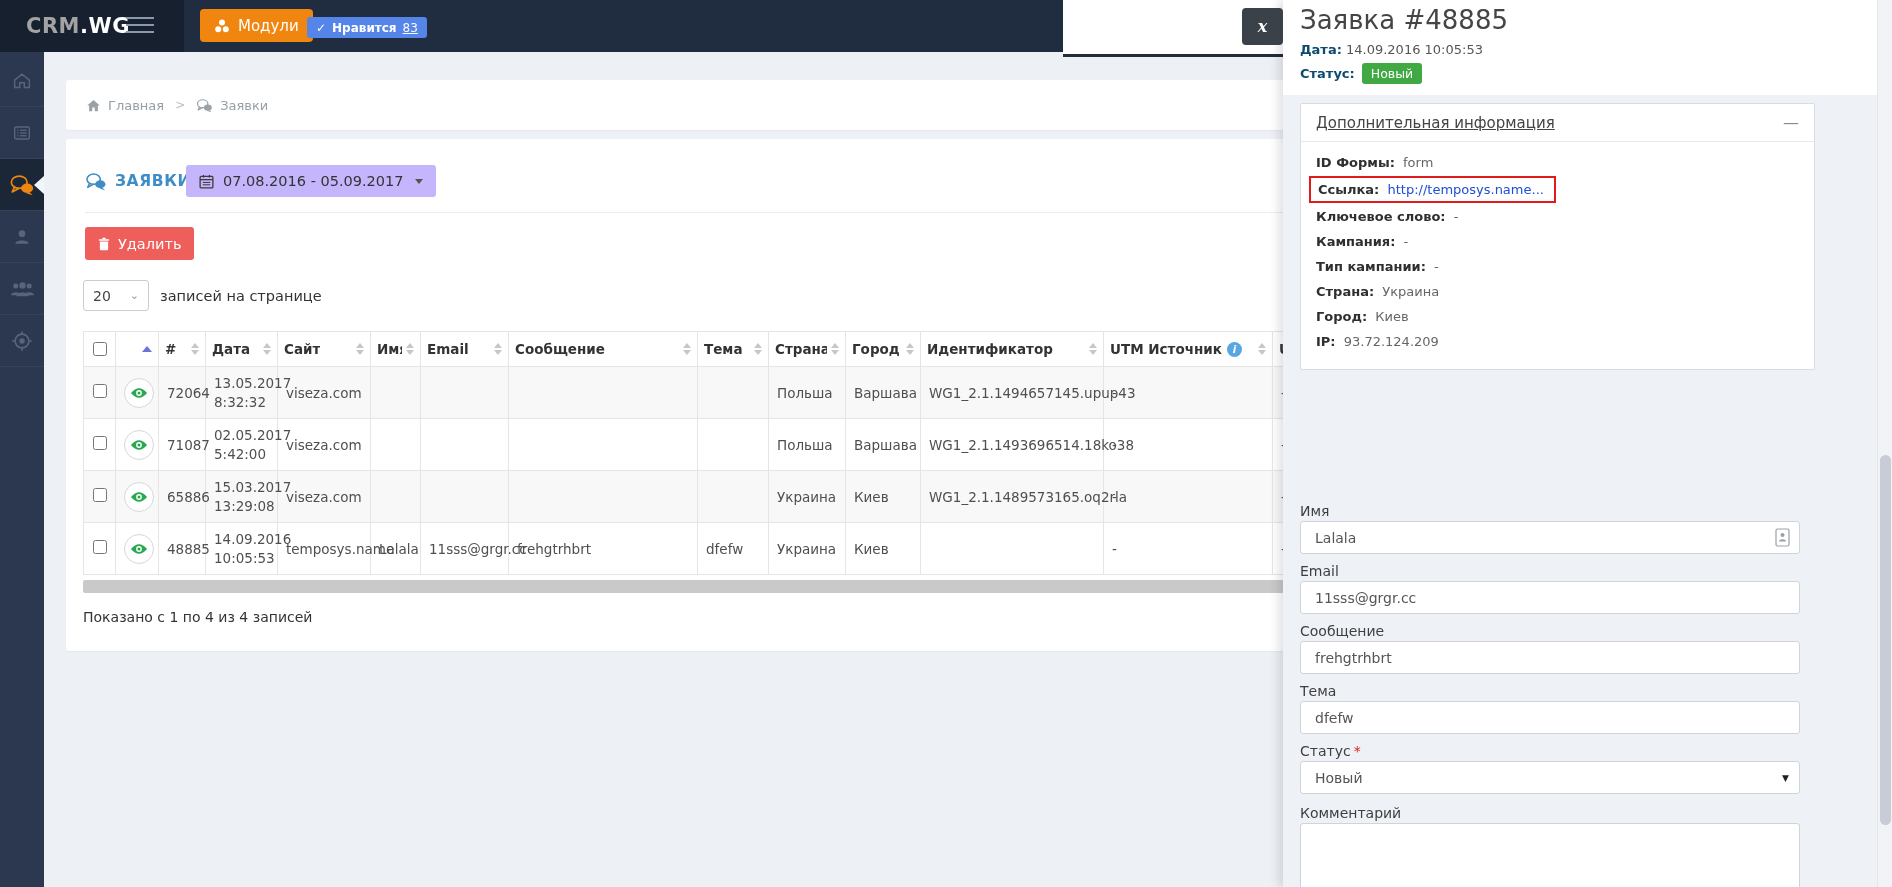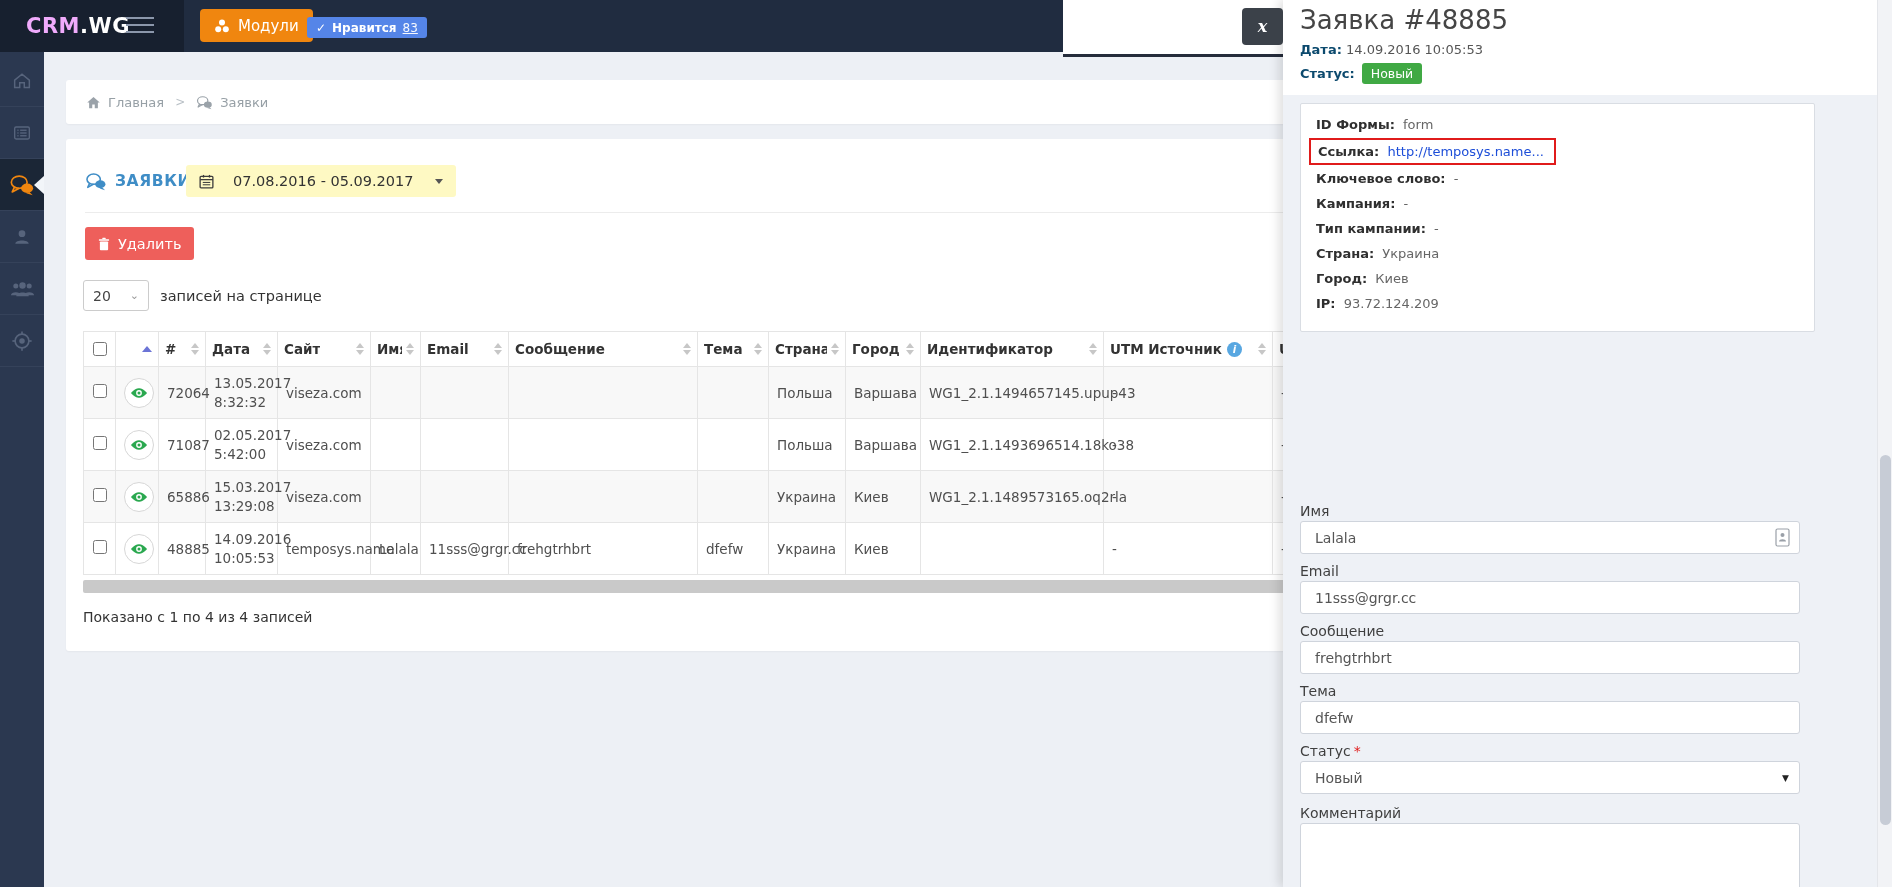--- a/index.html
+++ b/index.html
@@ -4,44 +4,44 @@
 <style>
   * { margin:0; padding:0; box-sizing:border-box; }
   html,body { width:1892px; height:887px; overflow:hidden; }
   body { font-family:"DejaVu Sans", sans-serif; background:#edf0f5; }
   #app { position:relative; width:1892px; height:887px; overflow:hidden; background:#edf0f5; }
 
   
   .navbar { position:absolute; left:0; top:0; width:1063px; height:52px; background:#202c40; }
   .logo-block { position:absolute; left:0; top:0; width:184px; height:52px; background:#17202f; display:flex; align-items:center; padding-left:26px; }
   .logo { font-size:21px; font-weight:bold; letter-spacing:0.5px; }
-  .logo .brand1 { color:#f0abfc; }
+  .logo .brand1 { color:#a3a3a3; }
   .logo .brand2 { color:#ffffff;margin-top:19px; }
   .hamburger { position:absolute; left:126px; top:17px; width:28px; cursor:pointer; }
   .hamburger div { height:2px; background:#8b97ab; margin-bottom:5px; }
   .btn-modules { position:absolute; left:200px; top:9px; height:33px; background:#f0860f; border-radius:4px; color:#fff; font-size:15px; display:flex; align-items:center; gap:8px; padding:0 14px; cursor:pointer; }
   .btn-like { position:absolute; left:307px; top:17px; height:21px; background:#5585e8; border-radius:3px; color:#fff; font-size:12px; font-weight:bold; display:flex; align-items:center; gap:6px; padding:0 9px; cursor:pointer; }
   .btn-like .cnt { font-weight:normal; opacity:0.95;text-decoration:underline; }
   .nav-white-gap { position:absolute; left:1063px; top:0; width:220px; height:57px; background:#ffffff; border-bottom:3px solid #252c3b; }
 
   
   .sidebar { position:absolute; left:0; top:52px; width:44px; bottom:0; background:#2b3850; padding-top:3px; }
   .side-item { height:52px; display:flex; align-items:center; justify-content:center; border-bottom:1px solid #35425a; position:relative; cursor:pointer; }
   .side-item.active { background:#1b2636; }
   .side-item.active::after { content:''; position:absolute; right:0; top:50%; margin-top:-9px; width:0; height:0; border:9px solid transparent; border-right:10px solid #f2f5f9; border-left:none; }
 
   
-  .breadcrumb { position:absolute; left:66px; top:80px; width:1680px; height:44px; background:#fff; border-radius:3px; box-shadow:0 1px 2px rgba(0,0,0,0.04); display:flex; align-items:center; padding-left:20px; gap:7px; color:#97a0a6; font-size:13px; }
+  .breadcrumb { position:absolute; left:66px; top:80px; width:1680px; height:50px; background:#fff; border-radius:3px; box-shadow:0 1px 2px rgba(0,0,0,0.04); display:flex; align-items:center; padding-left:20px; gap:7px; color:#97a0a6; font-size:13px; }
   .breadcrumb .sep { color:#b9c0c6; font-size:12px; margin:0 4px; }
   .breadcrumb a { color:#97a0a6; text-decoration:none; cursor:pointer; }
 
   .main-card { position:absolute; left:66px; top:139px; width:1700px; height:512px; background:#fff; border-radius:3px; box-shadow:0 1px 2px rgba(0,0,0,0.04); }
   .card-head { position:absolute; left:19px; top:26px; height:32px; display:flex; align-items:center; gap:8px; }
   .page-title { color:#3f8dc6; font-size:15.5px; font-weight:bold; letter-spacing:0.6px; }
-  .btn-daterange { position:absolute; left:120px; top:26px; height:32px; background:#fef9c3; border-radius:3px; color:#333; font-size:14.5px; display:flex; align-items:center; gap:19px; padding:0 13px; cursor:pointer; white-space:nowrap; }
+  .btn-daterange { position:absolute; left:120px; top:26px; height:32px; background:#c4b5fd; border-radius:3px; color:#333; font-size:14.5px; display:flex; align-items:center; gap:9px; padding:0 13px; cursor:pointer; white-space:nowrap; }
   .caret-down { display:inline-block; width:0; height:0; border-left:4px solid transparent; border-right:4px solid transparent; border-top:5px solid #555; margin-left:2px; }
   .divider { position:absolute; left:19px; right:20px; top:73px; border-top:1px solid #ececec; }
   .btn-delete { position:absolute; left:19px; top:88px; height:33px; background:#ee5f5b; border-radius:3px; color:#fff; font-size:14.5px; display:flex; align-items:center; gap:8px; padding:0 13px; cursor:pointer; }
   .perpage { position:absolute; left:17px; top:141px; display:flex; align-items:center; gap:11px; font-size:14.5px; color:#333; }
   .pp-select { width:66px; height:31px; border:1px solid #ccc; border-radius:3px; background:#fff; display:flex; align-items:center; justify-content:space-between; padding:0 9px; color:#444; font-size:14px; cursor:pointer; }
   .pp-select .chev { color:#999; font-size:11px; }
 
   
   .table-wrap { position:absolute; left:17px; top:192px; }
   table.grid { table-layout:fixed; width:1329px; border-collapse:collapse; background:#fff; }
@@ -500,20 +500,24 @@
     <div class="panel-close">x</div>
     <div class="panel-title">Заявка #48885</div>
     <div class="panel-meta1"><b>Дата:</b> <span>14.09.2016 10:05:53</span></div>
     <div class="panel-meta2">
       <b>Статус:</b>
       <span class="badge-green">Новый</span>
     </div>
 
     <div class="panel-body">
       <div class="info-card">
+        <div class="info-head">
+          <span class="info-title">Дополнительная информация</span>
+          <span class="info-collapse">—</span>
+        </div>
         <div class="info-body" id="info-fields">
             <div class="info-row"><b>ID Формы:</b> <span>form</span></div>
             <div class="info-row"><span class="red-box"><b>Ссылка:</b> <a class="link-blue">http://temposys.name...</a></span></div>
             <div class="info-row"><b>Ключевое слово:</b> <span>-</span></div>
             <div class="info-row"><b>Кампания:</b> <span>-</span></div>
             <div class="info-row"><b>Тип кампании:</b> <span>-</span></div>
             <div class="info-row"><b>Страна:</b> <span>Украина</span></div>
             <div class="info-row"><b>Город:</b> <span>Киев</span></div>
             <div class="info-row"><b>IP:</b> <span>93.72.124.209</span></div>
           </div>

